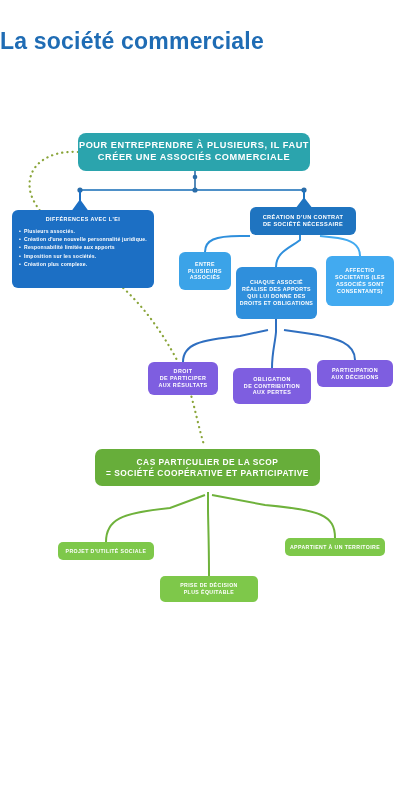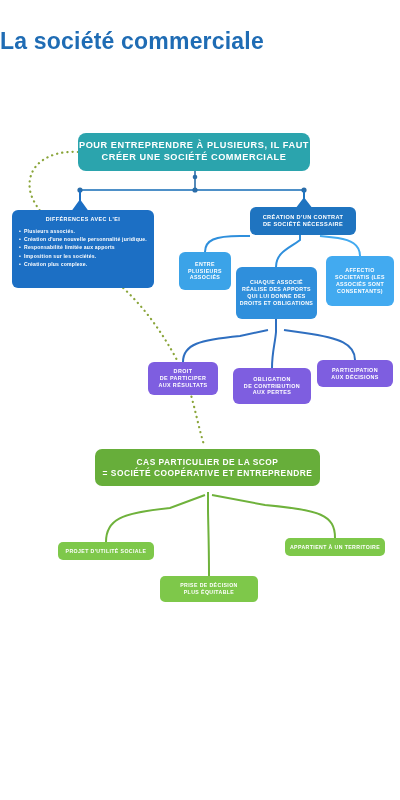--- a/index.html
+++ b/index.html
@@ -111,21 +111,21 @@
     <path d="M335,538 C335,515 320,510 265,505 L212,495" stroke="#6fb23c" stroke-width="2" fill="none"></path>
 
     <path d="M78,152 C48,150 26,166 30,190 C34,216 80,250 120,285 C150,312 170,345 183,372
              C192,392 196,418 204,445" stroke="#8aa53a" stroke-width="2.2" fill="none" stroke-linecap="round" stroke-dasharray="0.2 5"></path>
   </svg>
 
   <div class="page-title">La société commerciale</div>
 
   <div class="node n-root">
     <span>POUR ENTREPRENDRE À PLUSIEURS, IL FAUT
-CRÉER UNE SOCIÉTÉ COMMERCIALE</span>
+CRÉER UNE ASSOCIÉS COMMERCIALE</span>
   </div>
 
   <div class="node n-diff">
     <div class="hd">DIFFÉRENCES AVEC L'EI</div>
     <ul>
       <li>Plusieurs associés.</li>
       <li>Création d'une nouvelle personnalité juridique.</li>
       <li>Responsabilité limitée aux apports</li>
       <li>Imposition sur les sociétés.</li>
       <li>Création plus complexe.</li>
@@ -169,21 +169,21 @@
 AUX PERTES</span>
   </div>
 
   <div class="node n-purple n-partic">
     <span>PARTICIPATION
 AUX DÉCISIONS</span>
   </div>
 
   <div class="node n-scop">
     <span>CAS PARTICULIER DE LA SCOP
-= SOCIÉTÉ COOPÉRATIVE ET ENTREPRENDRE</span>
+= SOCIÉTÉ COOPÉRATIVE ET PARTICIPATIVE</span>
   </div>
 
   <div class="node n-green n-projet">
     <span>PROJET D'UTILITÉ SOCIALE</span>
   </div>
 
   <div class="node n-green n-prise">
     <span>PRISE DE DÉCISION
 PLUS ÉQUITABLE</span>
   </div>

